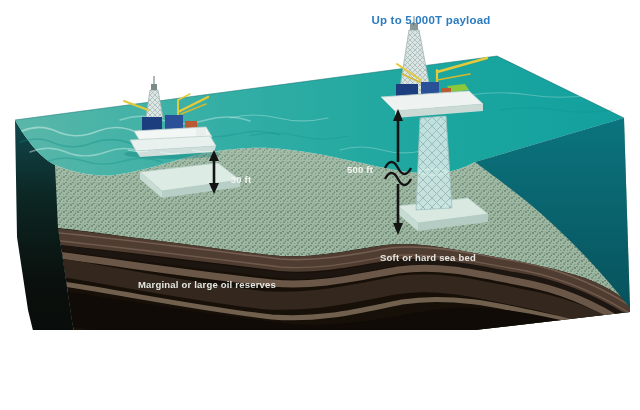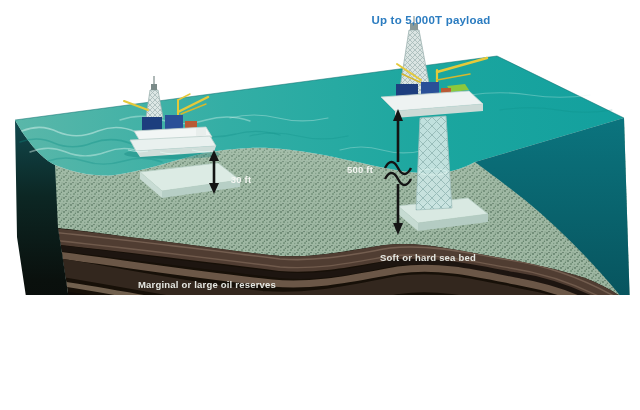--- a/index.html
+++ b/index.html
@@ -1,16 +1,16 @@
 <!DOCTYPE html>
 <html><head>
 <meta charset="utf-8">
 <style>
   html,body{margin:0;padding:0;background:#ffffff;}
-  .stage{position:relative;width:640px;height:295px;background:#ffffff;overflow:hidden;
+  .stage{position:relative;width:640px;height:330px;background:#ffffff;overflow:hidden;
          font-family:"Liberation Sans",sans-serif;}
   svg{display:block;}
   text{font-family:"Liberation Sans",sans-serif;}
   .lbl-white{fill:#f4f6f2;font-size:9.5px;font-weight:700;letter-spacing:.2px;}
   .lbl-soft{fill:#eef1ec;font-size:9.5px;font-weight:600;letter-spacing:.2px;opacity:.95;}
   .lbl-title{font-size:11.5px;font-weight:700;letter-spacing:.2px;}
 </style>
 </head>
 <body>
 

